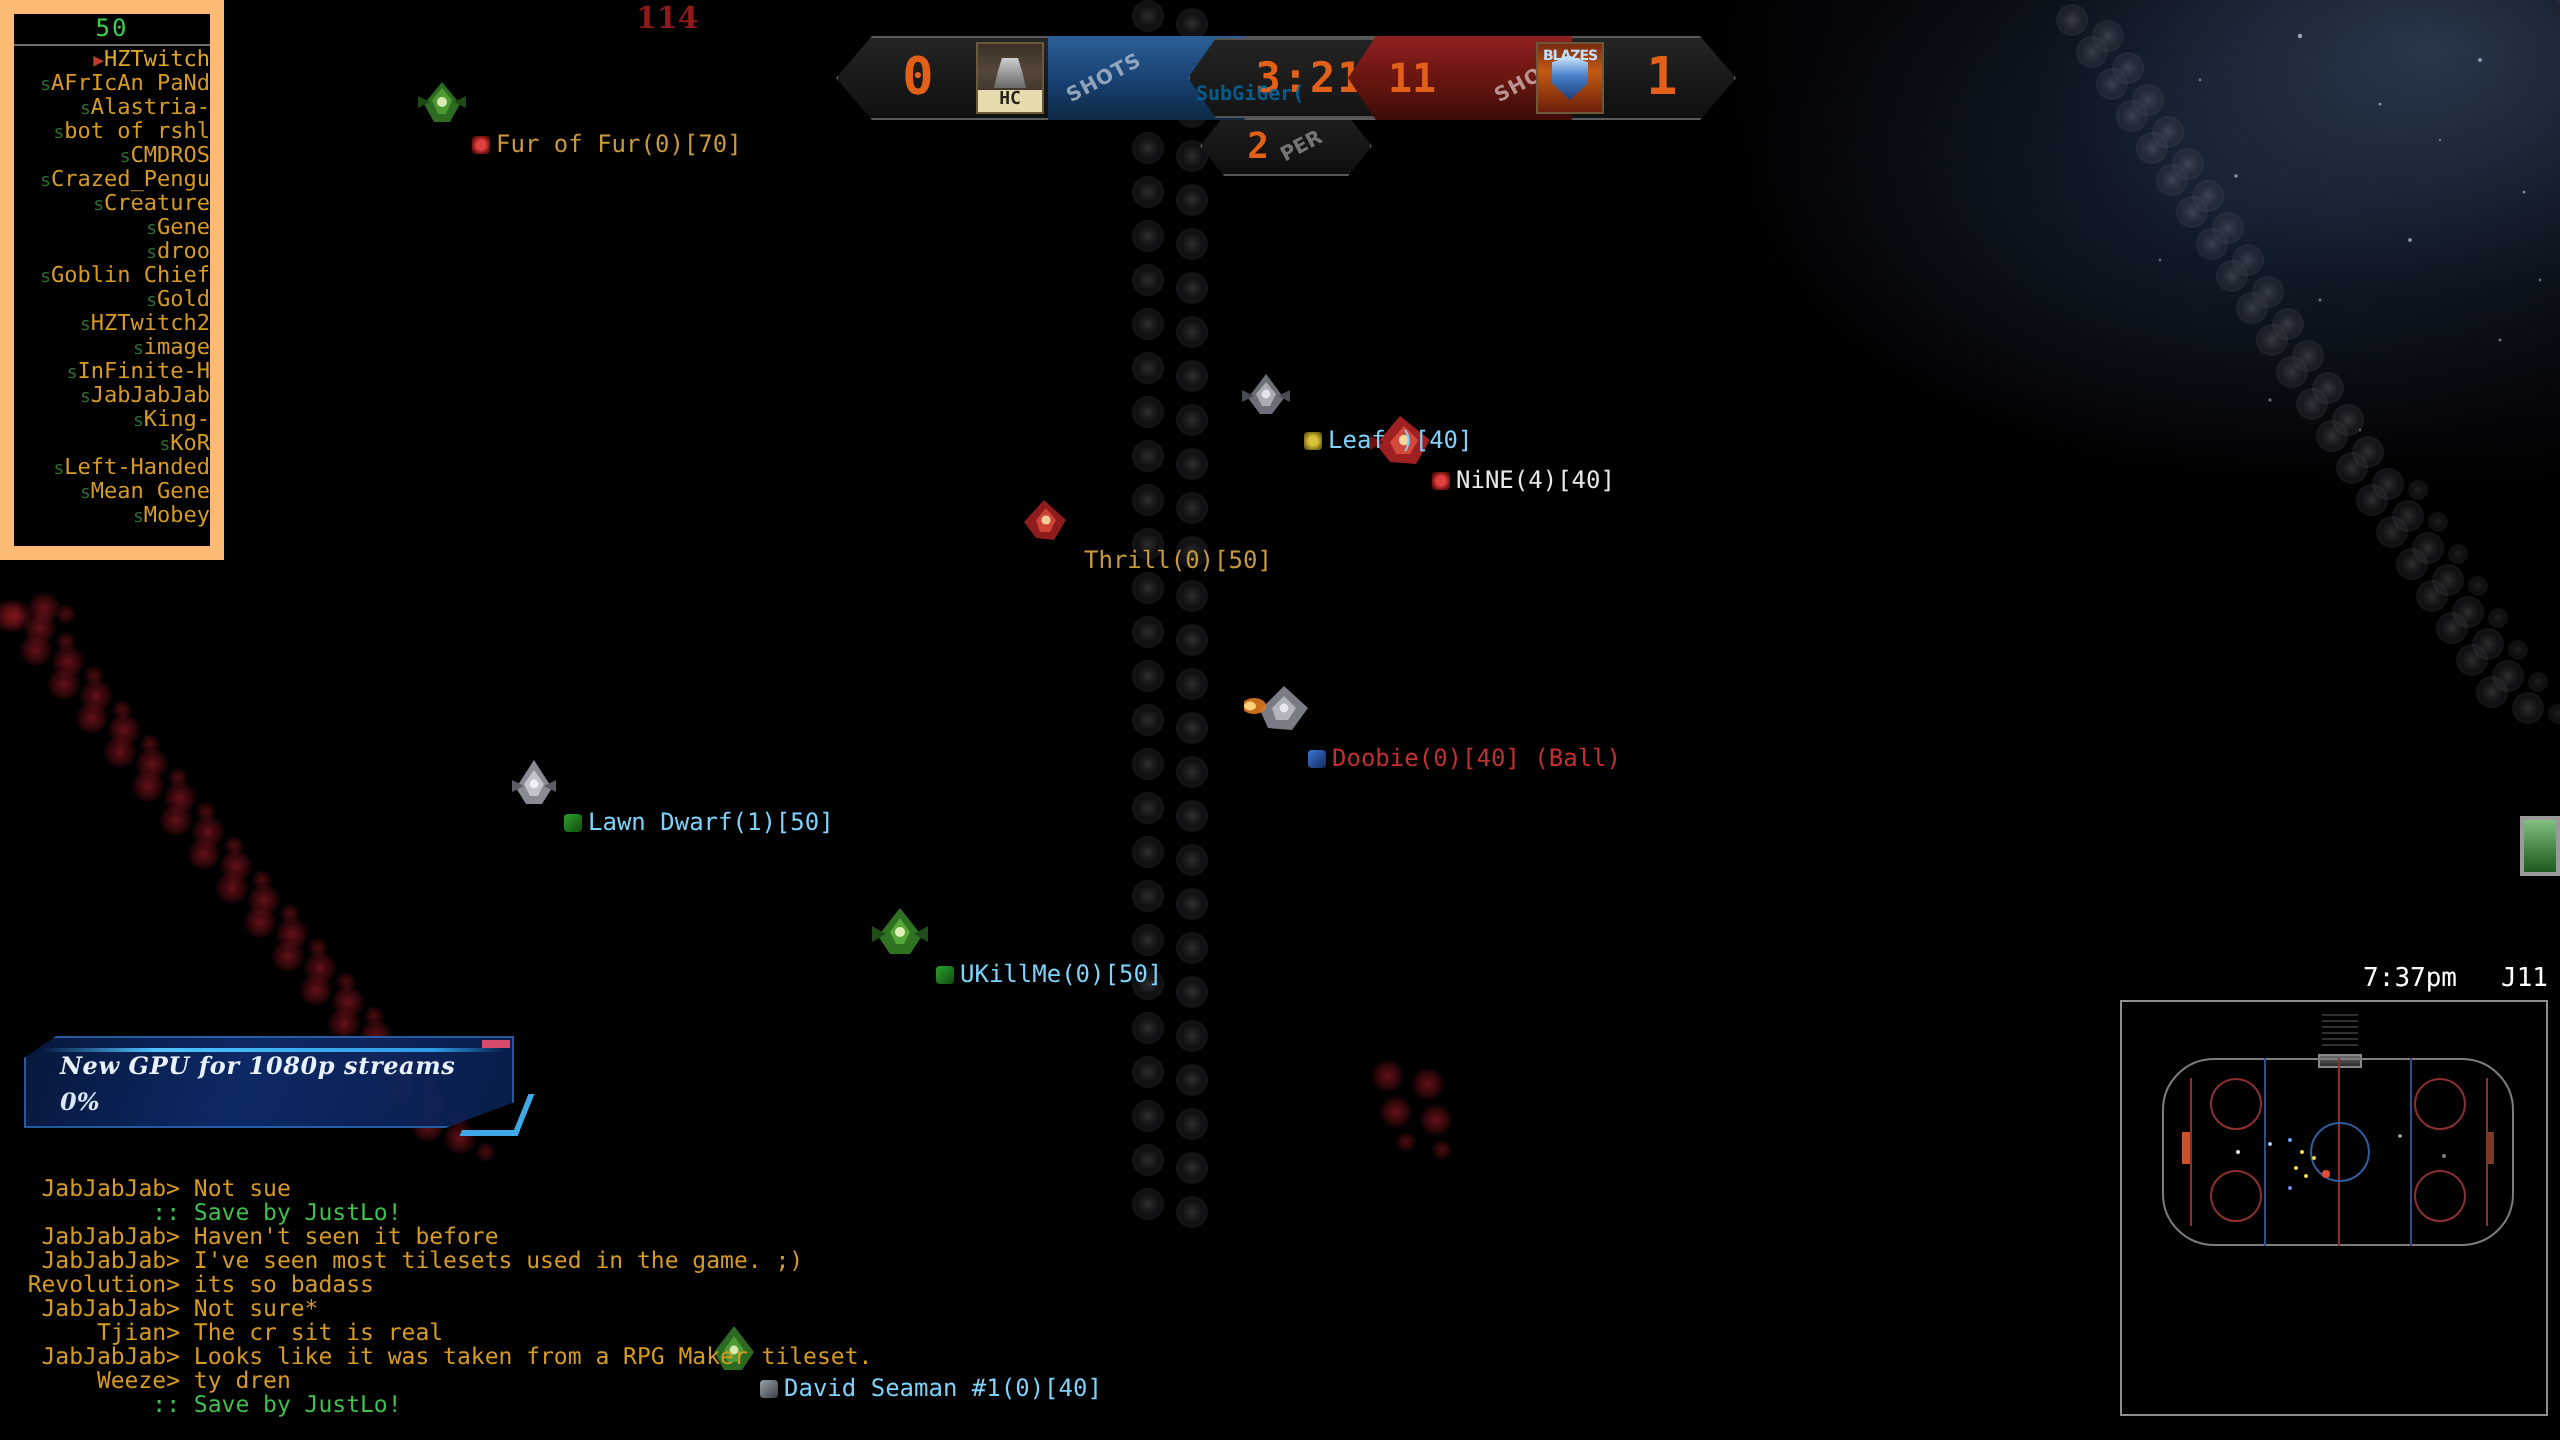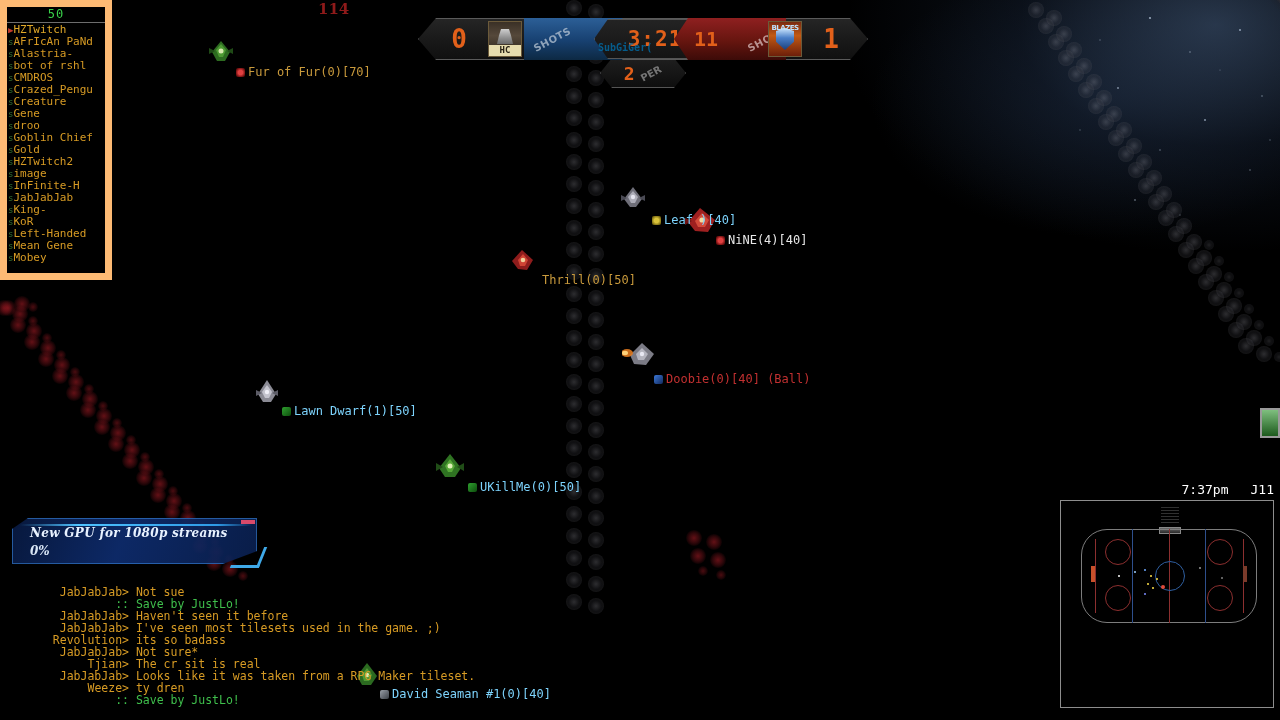--- a/index.html
+++ b/index.html
@@ -31,21 +31,21 @@
   .tile.red.sm{width:10px;height:10px;opacity:.75;}
   .tile.gray.sm{width:10px;height:10px;opacity:.7;}
 
   
   #playerlist{position:absolute;left:0;top:0;width:112px;height:280px;
     background:#000;border:7px solid #fdba74;box-sizing:border-box;z-index:40;}
   #playerlist .plhead{height:15px;line-height:15px;text-align:center;color:#39d14a;
     font-size:12px;font-family:"DejaVu Sans Mono",monospace;border-bottom:1px solid #6d6d6d;letter-spacing:1px;}
   #playerlist .plrows{padding:1px 0 0 0;}
   .plrow{height:12px;line-height:12px;font-size:11px;color:#d79b24;white-space:nowrap;
-    font-family:"DejaVu Sans Mono",monospace;padding-left:1px;position:relative;}
+    font-family:"DejaVu Sans Mono",monospace;padding-left:1px;position:relative;text-align:right;}
   .plrow .s{color:#2f6b2f;font-size:9px;}
   .plrow.me .s{color:#c0392b;}
   .plrow.me{color:#e0a828;}
 
   
   #scorebar{position:absolute;left:418px;top:18px;width:450px;height:42px;z-index:35;}
   .hexL{clip-path:polygon(14px 0,100% 0,100% 100%,14px 100%,0 50%);}
   .hexR{clip-path:polygon(0 0,calc(100% - 14px) 0,100% 50%,calc(100% - 14px) 100%,0 100%);}
   .hexB{clip-path:polygon(14px 0,calc(100% - 14px) 0,100% 50%,calc(100% - 14px) 100%,14px 100%,0 50%);}
   .sb-outer{position:absolute;left:0;top:0;width:450px;height:42px;
@@ -118,21 +118,21 @@
     background:linear-gradient(90deg,rgba(60,170,255,0),#4fc3ff 25%,#2e9ae6 85%,rgba(60,170,255,0));}
   #banner .tick{position:absolute;right:2px;top:2px;width:14px;height:4px;background:#d84a6a;}
   #banner .ttl{position:absolute;left:18px;top:8px;color:#e8f2ff;font-size:12px;font-style:italic;
     font-family:"DejaVu Serif",serif;font-weight:bold;letter-spacing:.3px;}
   #banner .pct{position:absolute;left:18px;top:26px;color:#d9e6f6;font-size:12px;font-style:italic;
     font-family:"DejaVu Serif",serif;font-weight:bold;}
   #banner .arrow{position:absolute;right:-6px;bottom:-4px;width:26px;height:18px;
     border-right:3px solid #3fa9e8;border-bottom:3px solid #3fa9e8;transform:skewX(-22deg);}
 
   
-  #chat{position:absolute;left:0;bottom:12px;width:720px;z-index:38;padding-bottom:2px;margin-left:39px;}
+  #chat{position:absolute;left:0;bottom:0;width:720px;z-index:38;padding-bottom:12px;}
   .chatline{height:12px;line-height:12px;font-size:11.5px;white-space:pre;
     font-family:"DejaVu Sans Mono",monospace;}
   .chatline .who{display:inline-block;width:90px;text-align:right;}
   .ch-gold{color:#d79b24;}
   .ch-green{color:#3fbf4c;}
   .ch-purple{color:#9a6fd0;}
 
   
   #radarwrap{position:absolute;left:1060px;top:500px;width:214px;height:208px;z-index:42;
     border:1px solid #8d8d8d;box-sizing:border-box;background:#000;}

